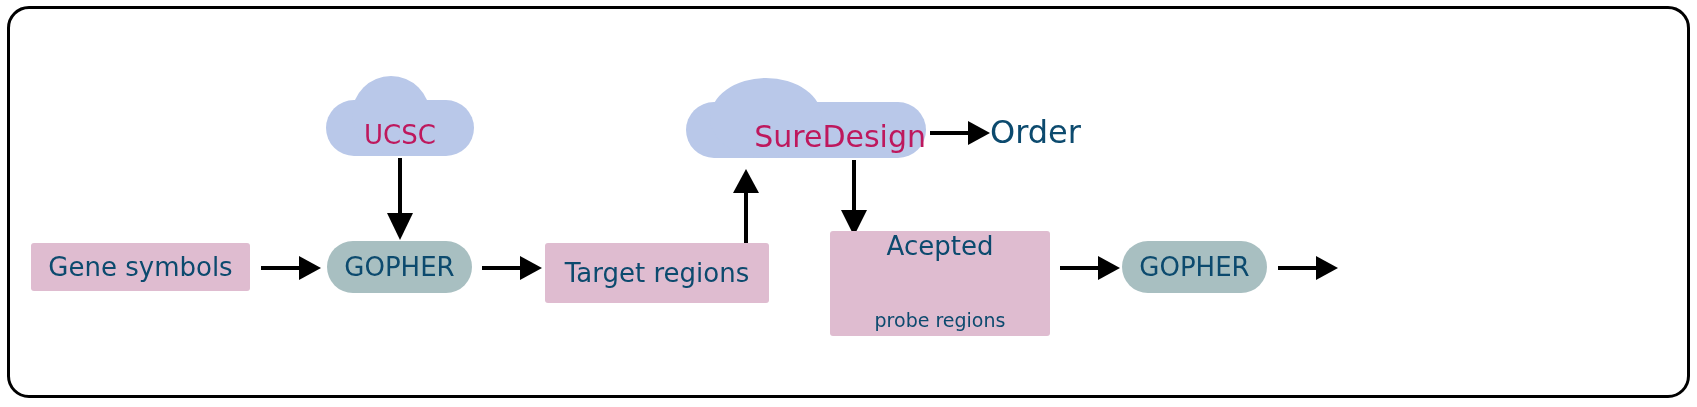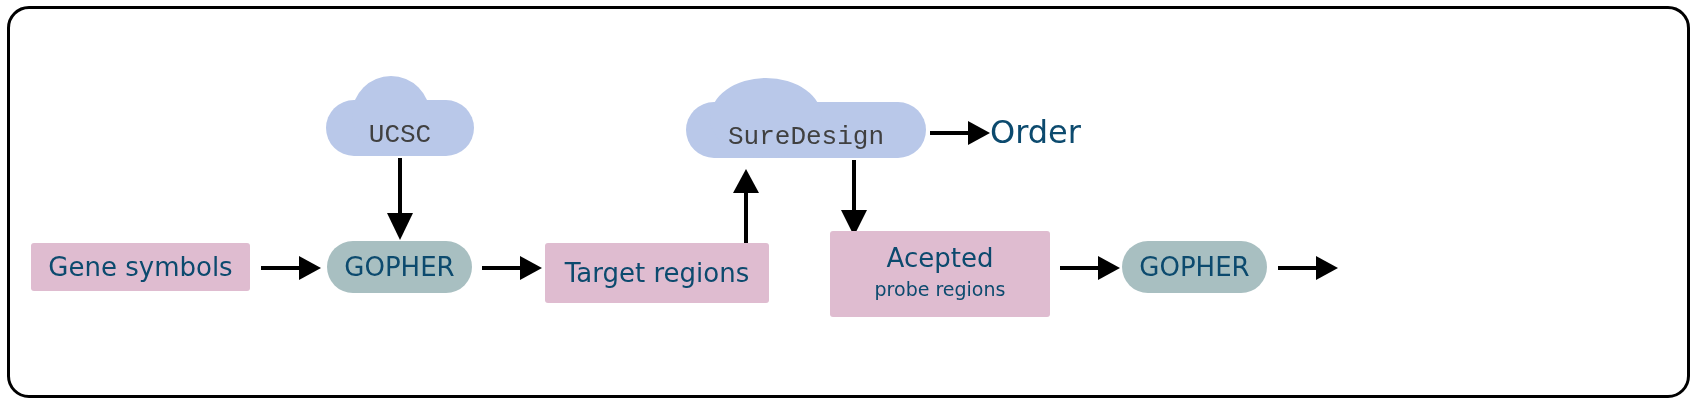--- a/index.html
+++ b/index.html
@@ -73,23 +73,22 @@
   .cloud .cloud-bump {
     position: absolute;
     border-radius: 50%;
     background: #b9c8e9;
   }
   .cloud .cloud-label {
     position: absolute;
     left: 0;
     width: 100%;
     text-align: center;
-    color: #404040;
+    color: #be185d;
     z-index: 3;
-    font-family: Liberation Mono, monospace;
   }
 
   
   .arrow {
     position: absolute;
   }
   .arrow svg { display: block; overflow: visible; }
 
   .edge-label {
     position: absolute;
@@ -113,21 +112,21 @@
   <div class="arrow" style="left:381px; top:158px; width:38px; height:84px;">
     <svg width="38" height="84" viewBox="0 0 38 84">
       <line x1="19" y1="0" x2="19" y2="58" stroke="#000" stroke-width="4"></line>
       <polygon points="6,55 32,55 19,82" fill="#000"></polygon>
     </svg>
   </div>
 
   <div class="cloud" style="left:686px; top:78px; width:240px; height:80px;">
     <div class="cloud-base" style="height:56px;"></div>
     <div class="cloud-bump" style="left:24px; top:0px; width:112px; height:80px;"></div>
-    <div class="cloud-label" style="top:44px; font-size:26px; line-height:30px;">SureDesign</div>
+    <div class="cloud-label" style="top:44px; font-size:30px; line-height:30px;text-align:right;">SureDesign</div>
   </div>
 
   <div class="arrow" style="left:930px; top:118px; width:62px; height:30px;">
     <svg width="62" height="30" viewBox="0 0 62 30">
       <line x1="0" y1="15" x2="42" y2="15" stroke="#000" stroke-width="4"></line>
       <polygon points="38,3 38,27 60,15" fill="#000"></polygon>
     </svg>
   </div>
 
   <div class="node plain" style="left:990px; top:111px; width:120px; height:42px; justify-content:flex-start;">
@@ -168,21 +167,21 @@
     <svg width="62" height="30" viewBox="0 0 62 30">
       <line x1="0" y1="15" x2="42" y2="15" stroke="#000" stroke-width="4"></line>
       <polygon points="38,3 38,27 60,15" fill="#000"></polygon>
     </svg>
   </div>
 
   <div class="node node-box pink" style="left:545px; top:243px; width:224px; height:60px;">
     <span style="font-size:26px; line-height:30px;">Target regions</span>
   </div>
 
-  <div class="node node-box pink" style="left:830px; top:231px; width:220px; height:86px; flex-direction:column; justify-content:center;">
+  <div class="node node-box pink" style="left:830px; top:231px; width:220px; height:105px; flex-direction:column; justify-content:space-between;">
     <span style="font-size:26px; line-height:31px;">Acepted</span>
     <span style="font-size:19px; line-height:31px;">probe regions</span>
   </div>
 
   <div class="arrow" style="left:1060px; top:253px; width:62px; height:30px;">
     <svg width="62" height="30" viewBox="0 0 62 30">
       <line x1="0" y1="15" x2="42" y2="15" stroke="#000" stroke-width="4"></line>
       <polygon points="38,3 38,27 60,15" fill="#000"></polygon>
     </svg>
   </div>

